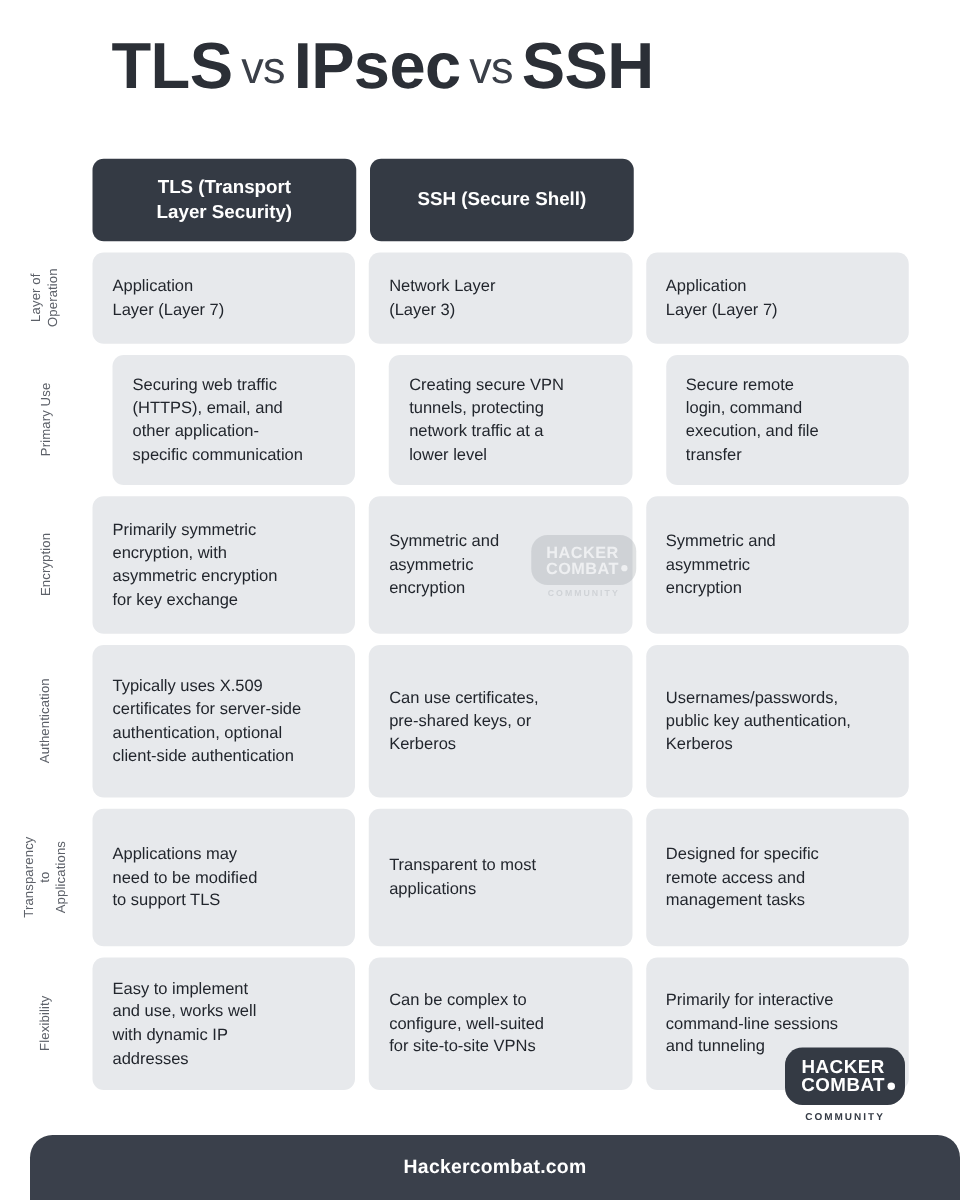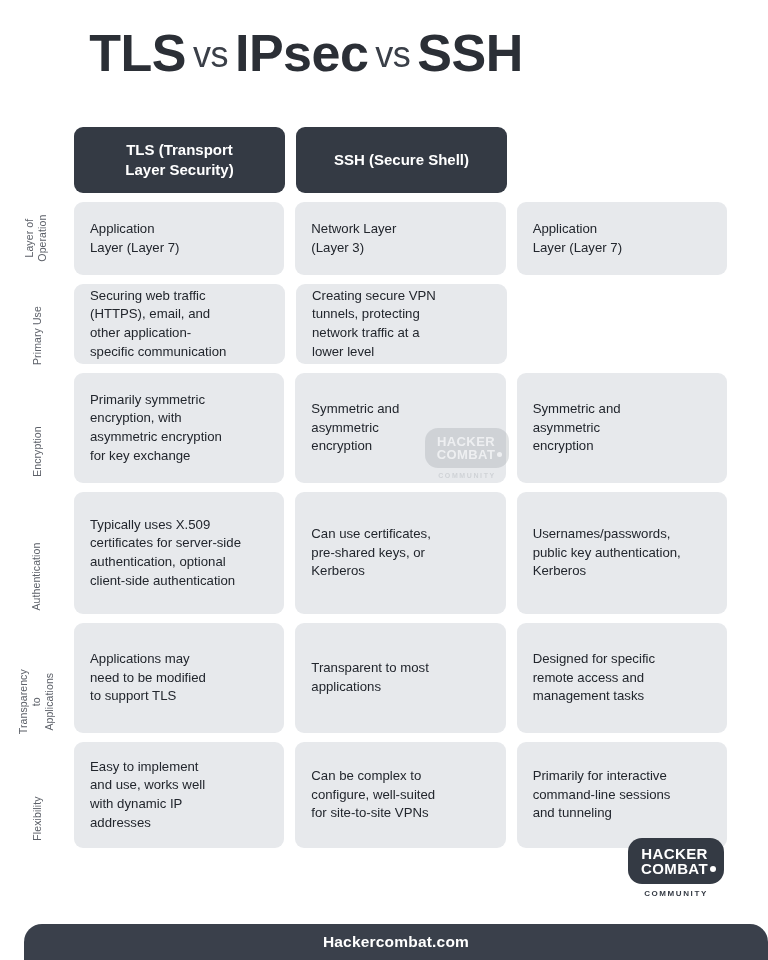--- a/index.html
+++ b/index.html
@@ -67,21 +67,21 @@
     justify-content:center;
     text-align:center;
     padding:10px 14px;
   }
   .row-head .cell-inner { text-align:center; }
 
   
   .row-body .cell { background:#e7e9ec;align-items:center; }
 
   .h-1 .cell { height:73px; }
-  .h-2 .cell { height:80px; }
+  .h-2 .cell { height:104px;margin-left:16px; }
   .h-3 .cell { height:110px; }
   .h-4 .cell { height:122px; }
   .h-5 .cell { height:110px; }
   .h-6 .cell { height:106px; }
 
   
   .side-labels {
     position:absolute;
     left:0; top:202px;
     width:74px;
@@ -159,21 +159,21 @@
   }
   .brand-logo .logo-tag { background:#343a44; border-radius:14px; padding:8px 16px 8px 13px; }
   .brand-logo .l1, .brand-logo .l2 { color:#ffffff; font-size:15px; }
   .brand-logo .logo-dot { width:6px; height:6px; background:#ffffff; right:8px; bottom:12px; }
   .brand-logo .logo-sub { color:#343a44; font-size:8px; margin-top:5px; }
 
   
   .footer {
     position:absolute;
     left:24px; bottom:0;
-    width:744px; height:36px;
+    width:744px; height:52px;
     background:#3a404b;
     border-top-left-radius:18px;
     border-top-right-radius:18px;
     color:#ffffff;
     font-size:15.5px;
     font-weight:bold;
     display:flex;
     align-items:center;
     justify-content:center;
     letter-spacing:0.2px;
@@ -244,20 +244,26 @@
 (HTTPS), email, and
 other application-
 specific communication</span>
     </div>
     <div class="cell">
       <span class="cell-inner">Creating secure VPN
 tunnels, protecting
 network traffic at a
 lower level</span>
     </div>
+    <div class="cell">
+      <span class="cell-inner">Secure remote
+login, command
+execution, and file
+transfer</span>
+    </div>
   </div>
 
   <div class="row row-body h-3">
     <div class="cell">
       <span class="cell-inner">Primarily symmetric
 encryption, with
 asymmetric encryption
 for key exchange</span>
     </div>
     <div class="cell">

